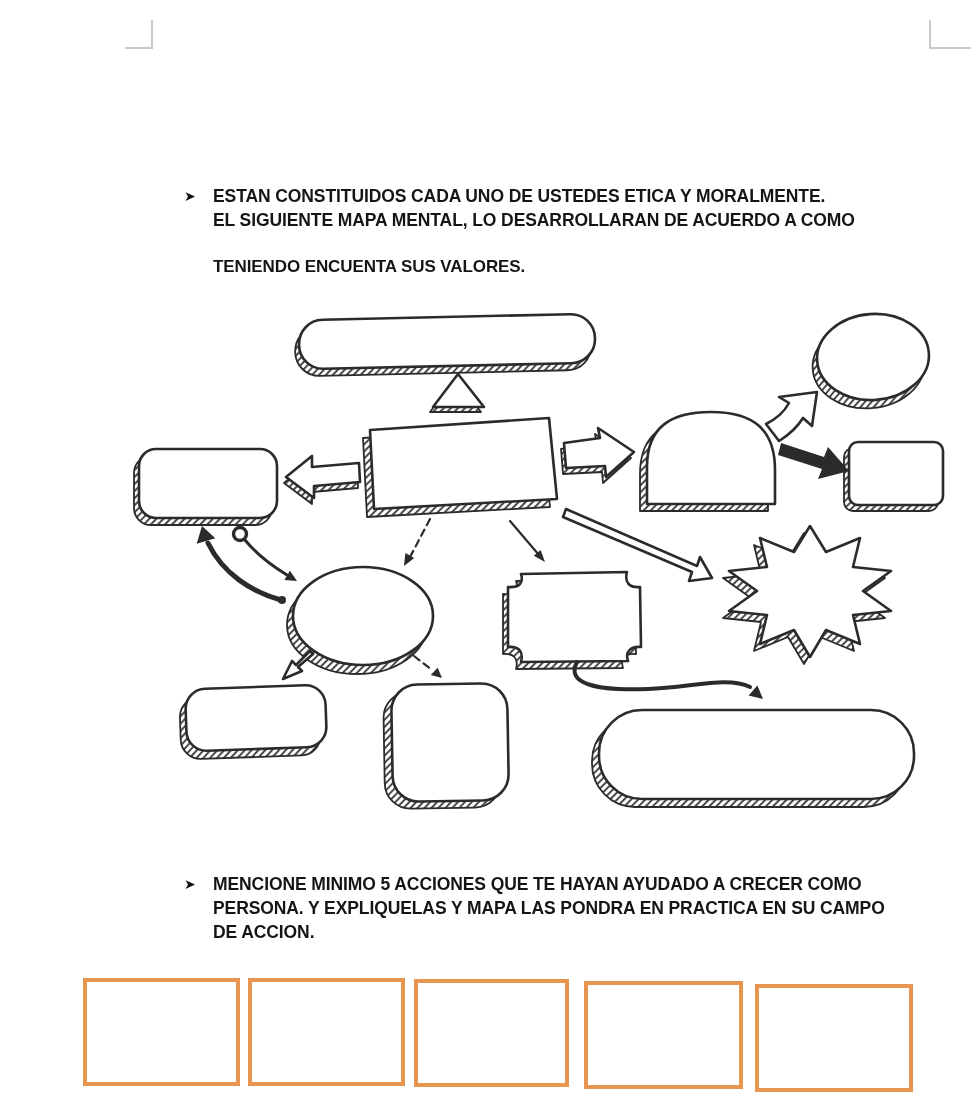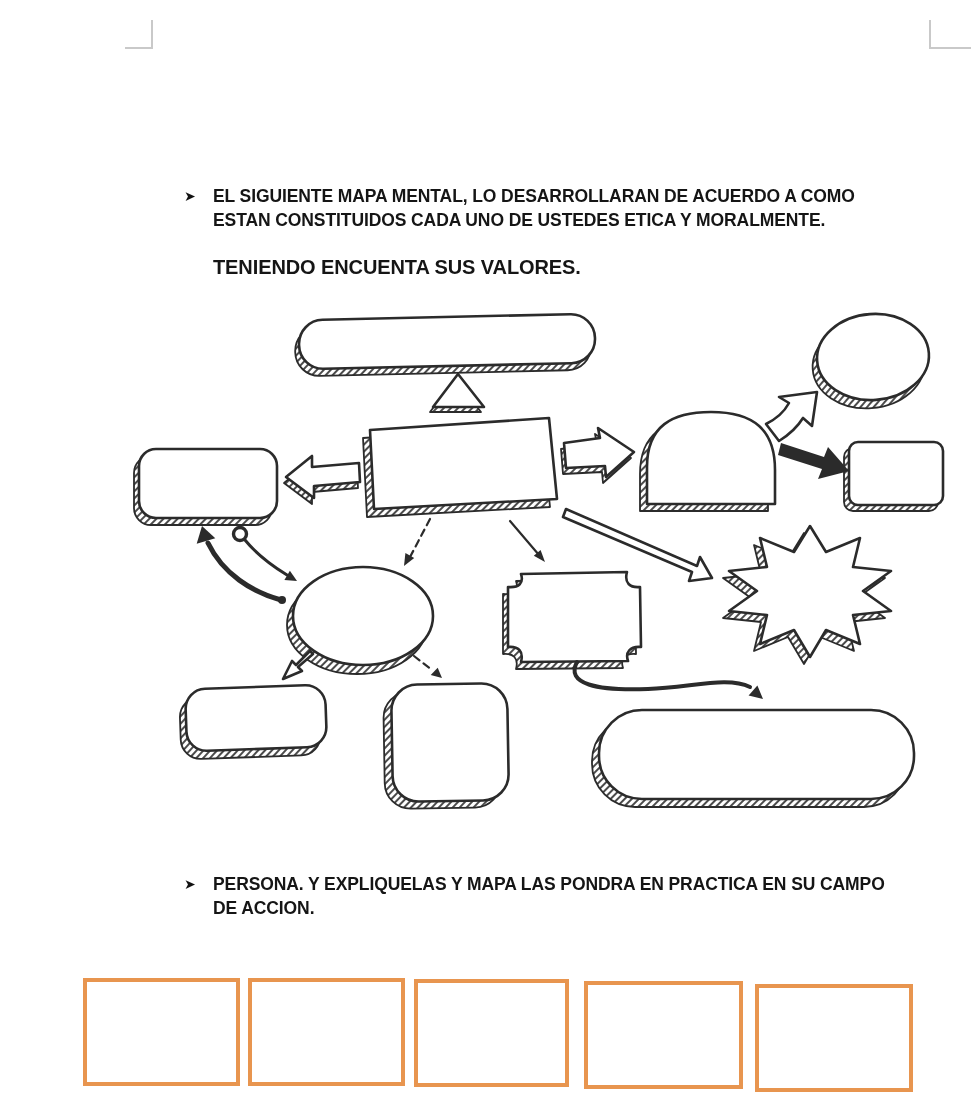--- a/index.html
+++ b/index.html
@@ -14,21 +14,21 @@
   .corner-tl{position:absolute;left:125px;top:20px;width:26px;height:27px;
     border-right:2px solid #c9c9c9;border-bottom:2px solid #c9c9c9;}
   .corner-tr{position:absolute;left:929px;top:20px;width:42px;height:27px;
     border-left:2px solid #c9c9c9;border-bottom:2px solid #c9c9c9;}
 
   
   .task{position:absolute;display:flex;align-items:flex-start;}
   .task-bullet{width:29px;flex:0 0 29px;font-size:14px;line-height:24px;color:#111;}
   .task-lines{font-size:17.5px;font-weight:700;line-height:24px;letter-spacing:-0.1px;white-space:nowrap;}
   .task1{left:184px;top:184px;}
-  .task1-note{position:absolute;left:213px;top:255px;font-size:20px;font-weight:700;line-height:24px;letter-spacing:-0.1px;}
+  .task1-note{position:absolute;left:213px;top:255px;font-size:17px;font-weight:700;line-height:24px;letter-spacing:-0.1px;}
   .task2{left:184px;top:872px;}
 
   
   .diagram{position:absolute;left:0;top:0;width:971px;height:1109px;color:var(--ink,#2b2b2b);}
   .diagram .main{fill:#ffffff;stroke:currentColor;stroke-width:2.6;stroke-linejoin:round;}
   .diagram .shadow{fill:url(#hatch);stroke:currentColor;stroke-width:1.8;stroke-linejoin:round;}
   .diagram .line{fill:none;stroke:currentColor;stroke-linecap:round;}
   .diagram .head{fill:currentColor;stroke:none;}
 
   
@@ -191,29 +191,30 @@
 
     <g>
       <path class="line" stroke-width="4" d="M577,662 C565,684 597,691 648,689 C693,687 728,676 750,687"></path>
       <path class="head" d="M763,699 L748.6,695.4 L757.4,685.6 Z"></path>
     </g>
   </svg>
 
   <div class="task task1">
     <div class="task-bullet">➤</div>
     <div class="task-lines">
+      <div>ESTAN CONSTITUIDOS CADA UNO DE USTEDES ETICA Y MORALMENTE.</div>
       <div>EL SIGUIENTE MAPA MENTAL, LO DESARROLLARAN DE ACUERDO A COMO</div>
-      <div>ESTAN CONSTITUIDOS CADA UNO DE USTEDES ETICA Y MORALMENTE.</div>
     </div>
   </div>
   <div class="task1-note">TENIENDO ENCUENTA SUS VALORES.</div>
 
   <div class="task task2">
     <div class="task-bullet">➤</div>
     <div class="task-lines">
+      <div>MENCIONE MINIMO 5 ACCIONES QUE TE HAYAN AYUDADO A CRECER COMO</div>
       <div>PERSONA. Y EXPLIQUELAS Y MAPA LAS PONDRA EN PRACTICA EN SU CAMPO</div>
       <div>DE ACCION.</div>
     </div>
   </div>
 
   <div class="answer-box b1"></div>
   <div class="answer-box b2"></div>
   <div class="answer-box b3"></div>
   <div class="answer-box b4"></div>
   <div class="answer-box b5"></div>

